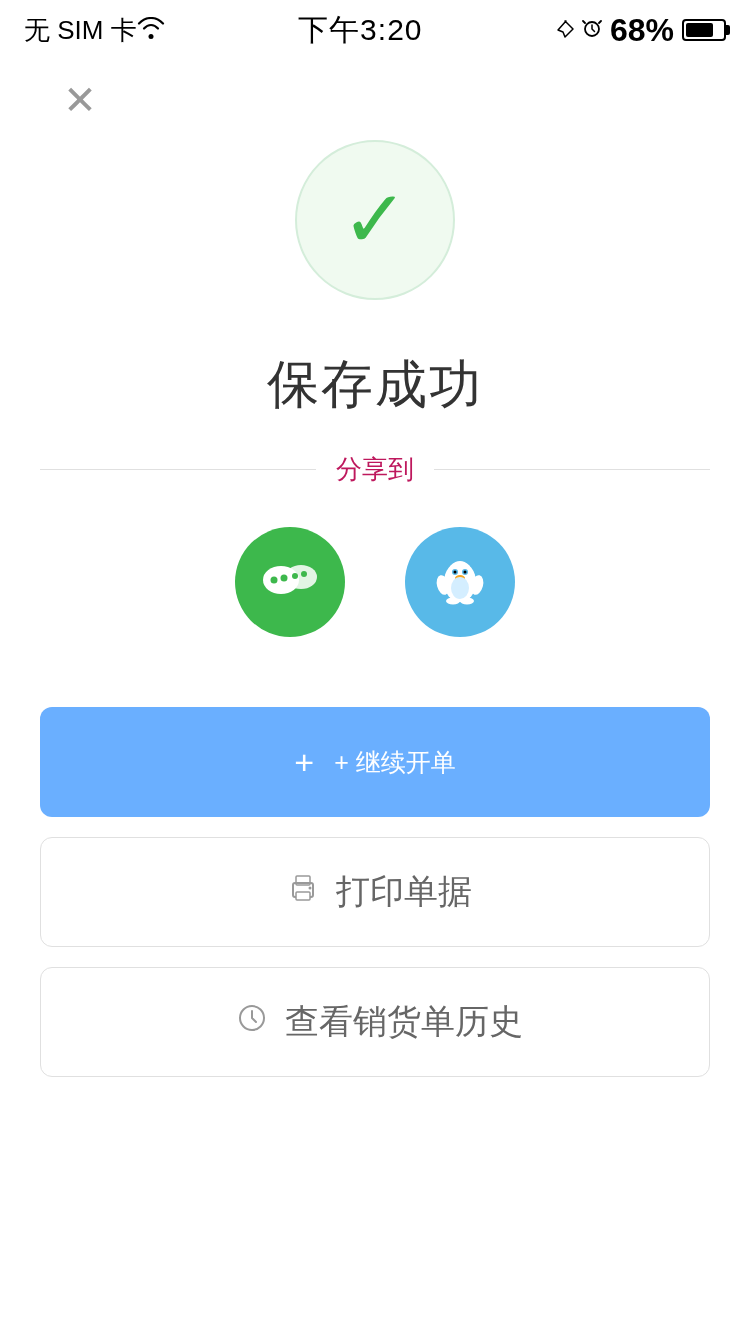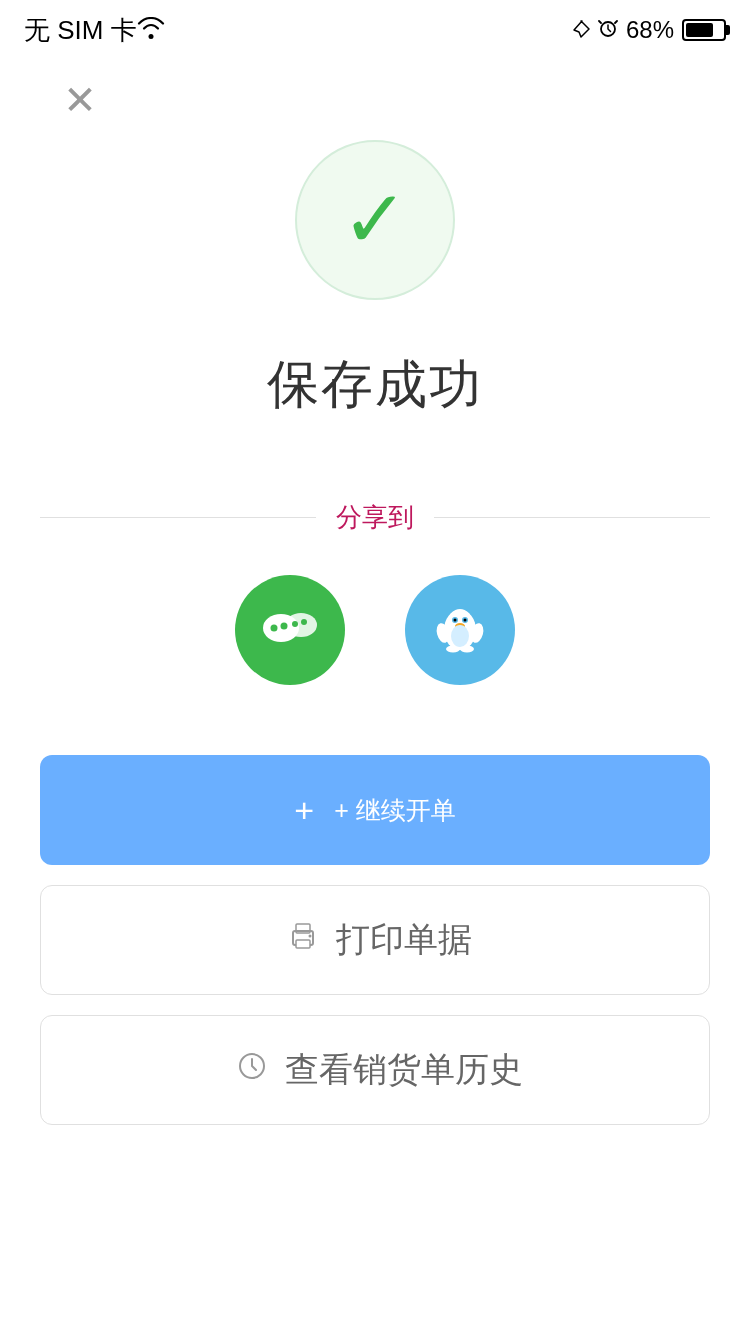--- a/index.html
+++ b/index.html
@@ -127,21 +127,21 @@
       font-size: 80px;
       color: #3db84c;
       line-height: 1;
     }
 
     
     .success-title {
       font-size: 52px;
       color: #333;
       font-weight: 400;
-      margin-bottom: 80px;
+      margin-bottom: 32px;
       letter-spacing: 2px;
     }
 
     
     .share-section {
       width: 100%;
       position: relative;
       margin-bottom: 50px;
     }
 
@@ -245,36 +245,37 @@
     <span>无 SIM 卡</span>
     <span class="wifi-icon">
       
       <svg width="28" height="22" viewBox="0 0 28 22" fill="none">
         <path d="M14 17a2.5 2.5 0 1 1 0 5 2.5 2.5 0 0 1 0-5z" fill="#000"></path>
         <path d="M7 11.5C9 9.3 11.4 8 14 8s5 1.3 7 3.5" stroke="#000" stroke-width="2.2" fill="none" stroke-linecap="round"></path>
         <path d="M2 6.5C5.5 2.8 9.5 1 14 1s8.5 1.8 12 5.5" stroke="#000" stroke-width="2.2" fill="none" stroke-linecap="round"></path>
       </svg>
     </span>
   </div>
+  <div class="status-center">下午3:20</div>
   <div class="status-right">
 
     <span>
       <svg width="18" height="18" viewBox="0 0 18 18" fill="none">
         <path d="M9 1L17 9l-8 8-2-5-5-2 8-9z" stroke="#000" stroke-width="1.5" fill="none" stroke-linejoin="round"></path>
       </svg>
     </span>
 
     <span>
       <svg width="20" height="20" viewBox="0 0 20 20" fill="none">
         <circle cx="10" cy="11" r="7" stroke="#000" stroke-width="1.8"></circle>
         <path d="M10 7v4l2.5 2.5" stroke="#000" stroke-width="1.5" stroke-linecap="round"></path>
         <path d="M3 5L1 3M17 5l2-2" stroke="#000" stroke-width="1.8" stroke-linecap="round"></path>
       </svg>
     </span>
-    <span style="font-size:24px;">68%</span>
+    <span style="font-size:32px;font-weight:bold;">68%</span>
     <div class="battery-icon">
       <div class="battery-fill"></div>
     </div>
   </div>
 </div>
 
 <div class="close-btn">
   <span class="close-icon-shape">✕</span>
 </div>
 

